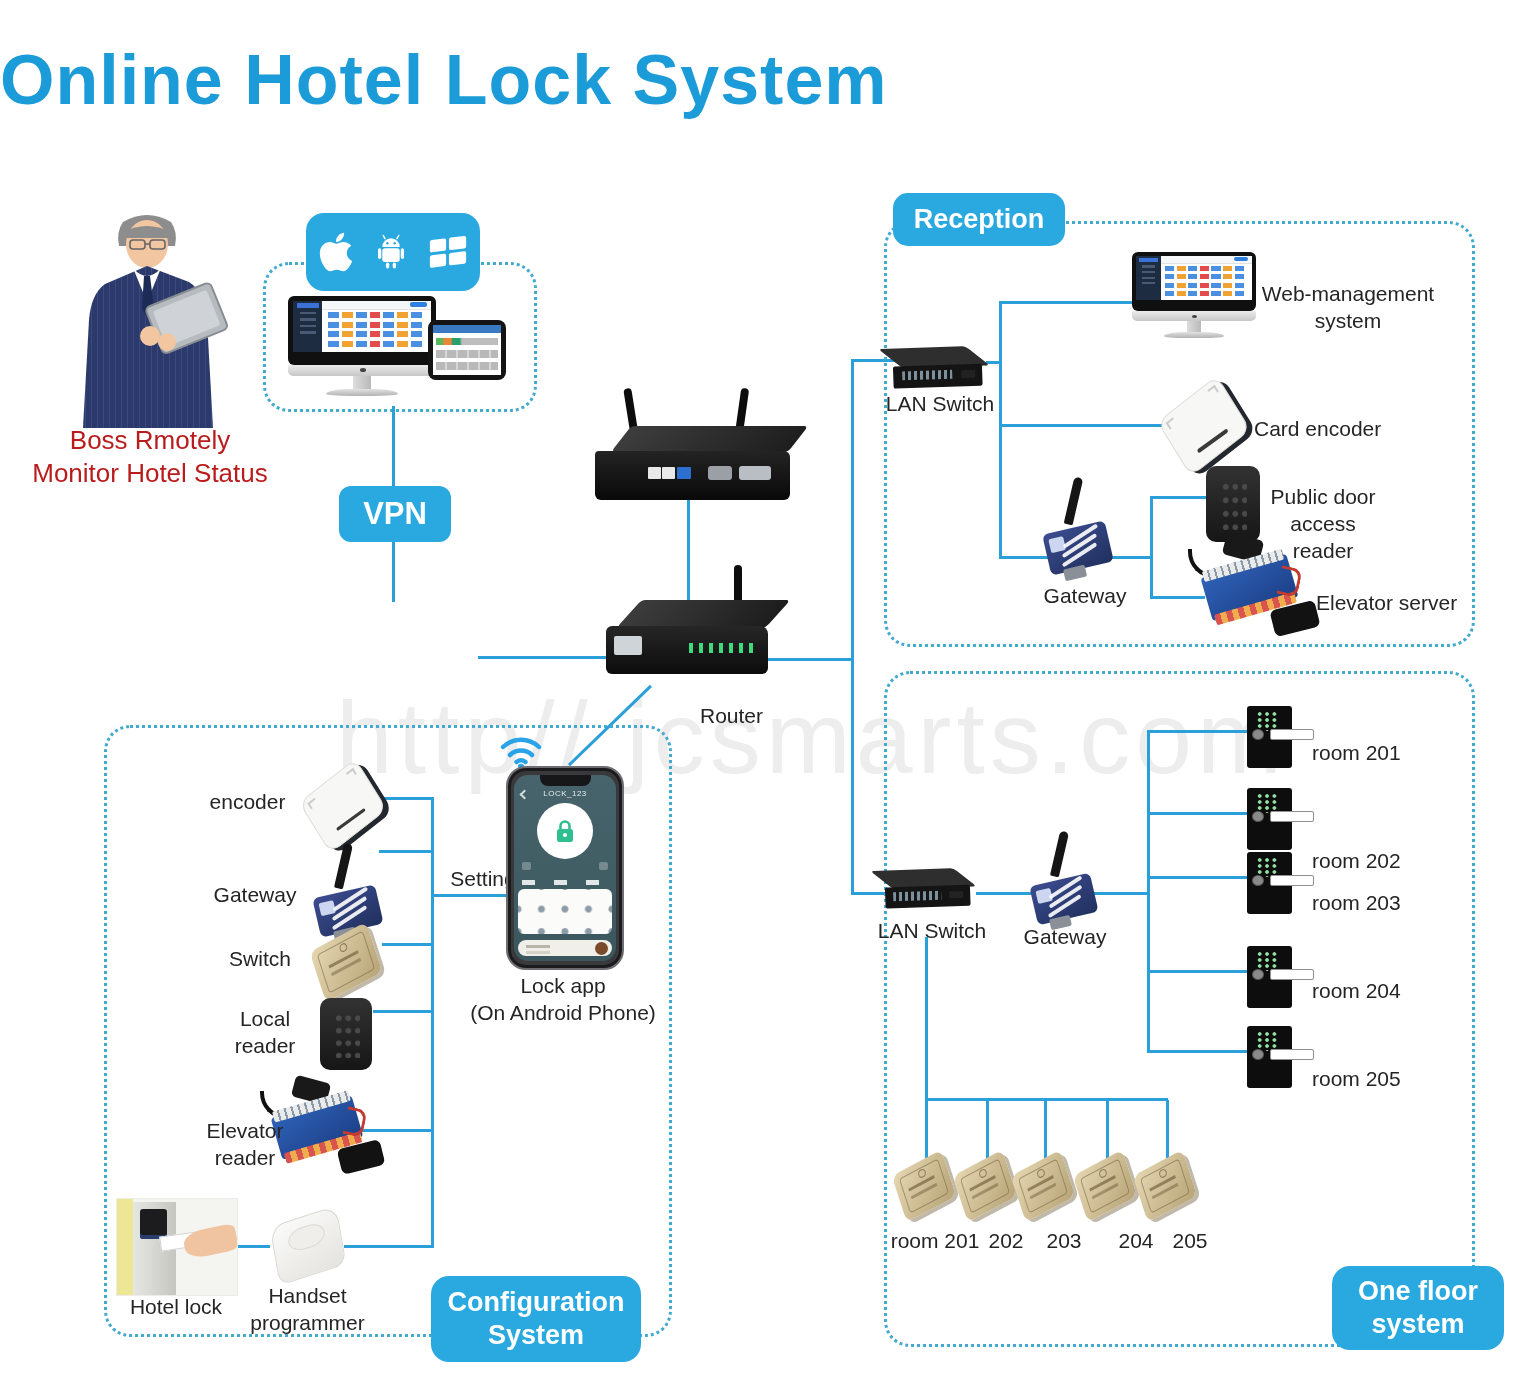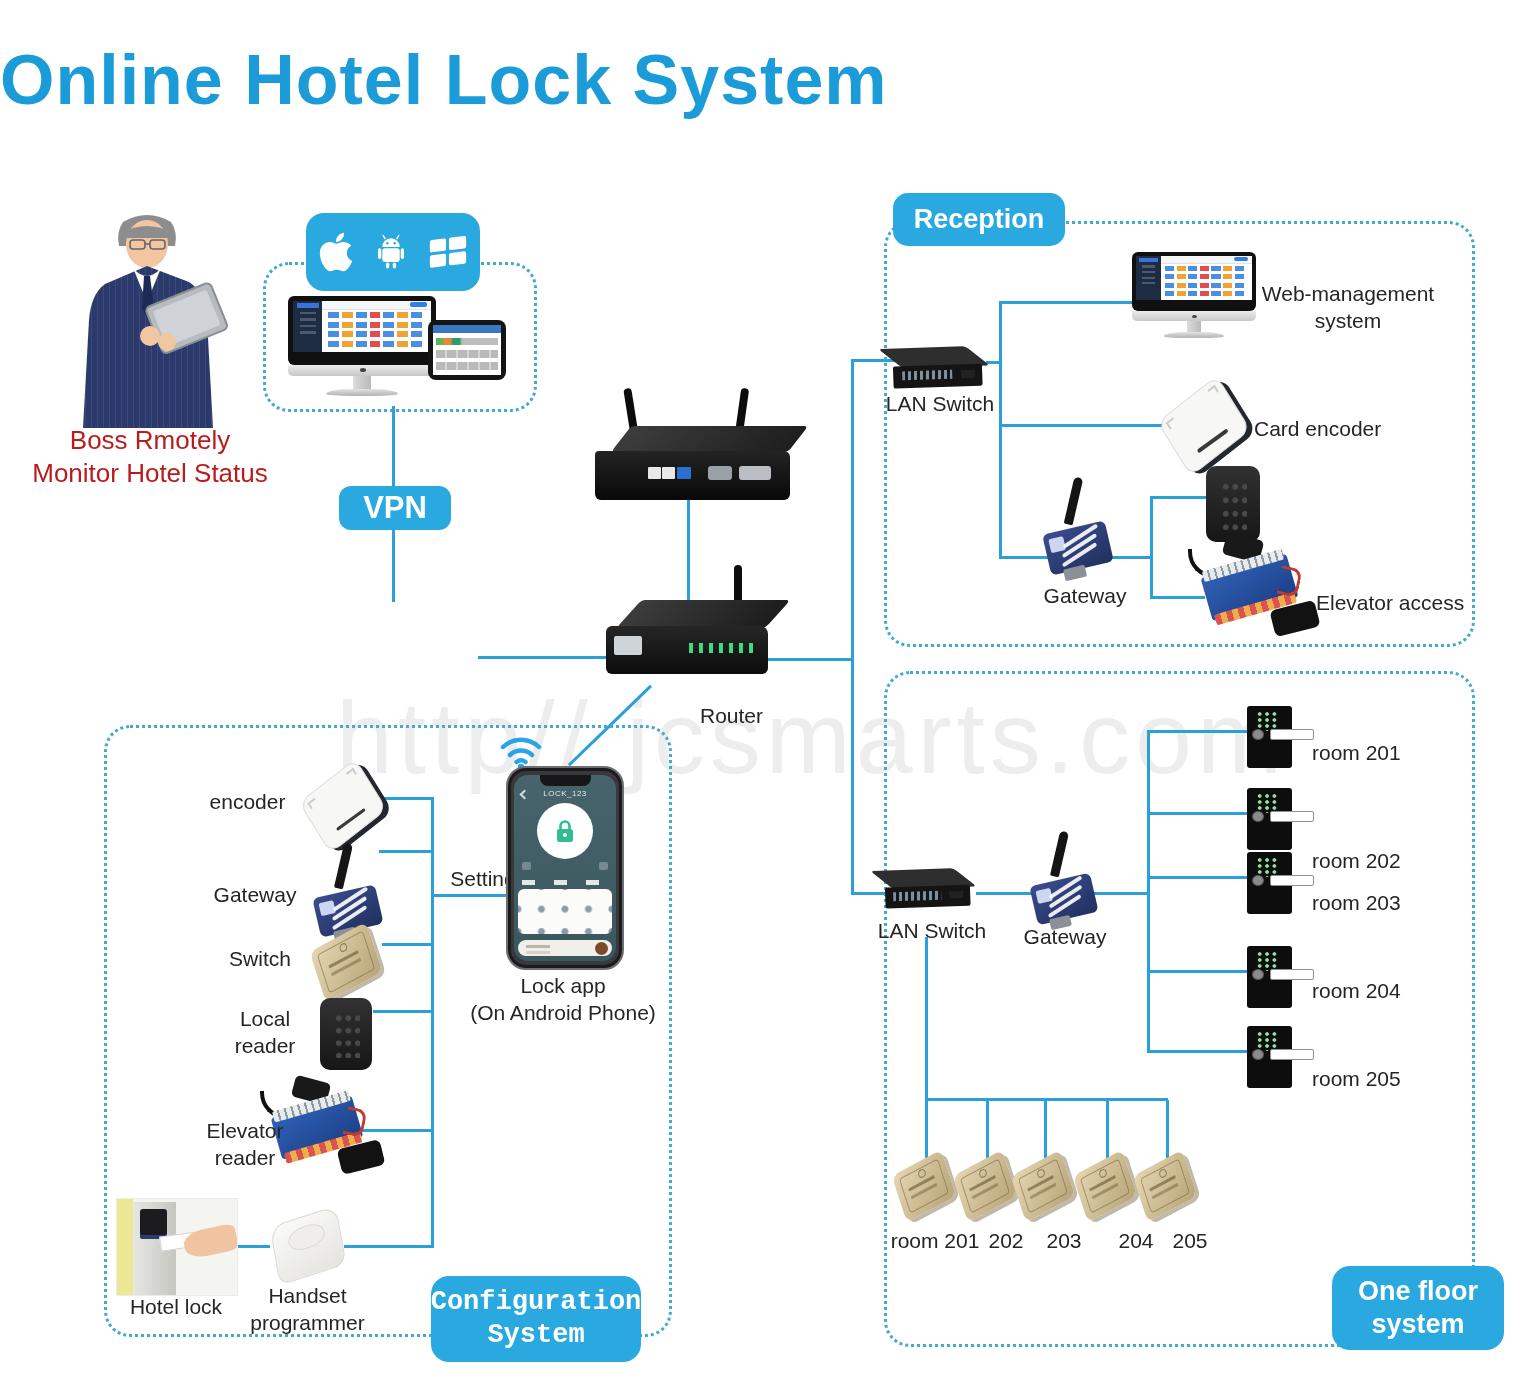--- a/index.html
+++ b/index.html
@@ -244,21 +244,21 @@
   <div class="abs tablet" style="left:428px;top:320px;width:78px;height:60px;">
     <i class="scr">
         <i class="tb"></i>
         <i class="r1"></i>
         <i class="r2"></i>
         <i class="r2"></i>
       </i>
   </div>
 
   <i class="vl" style="left:392px;top:406px;height:80px;"></i>
-  <div class="badge" style="left:339px;top:486px;width:112px;height:44px;font-size:31px;border-radius:12px;">
+  <div class="badge" style="left:339px;top:486px;width:112px;height:56px;font-size:31px;border-radius:12px;">
     <span>VPN</span>
     </div>
   <i class="vl" style="left:392px;top:530px;height:72px;"></i>
 
   <i class="hl" style="left:478px;top:656px;width:130px;"></i>
 
   <div class="abs server" style="left:595px;top:388px;width:195px;height:118px;">
     <i class="ant a1"></i>
       <i class="ant a2"></i>
       <i class="topf"></i>
@@ -339,20 +339,22 @@
     <i class="slot"></i>
       <i class="c1"></i>
       <i class="c2"></i>
     </div>
   <div class="lbl" style="left:1254px;top:416px;">
     <span>Card encoder</span></div>
 
   <div class="abs reader" style="left:1206px;top:466px;width:54px;height:76px;">
     <i class="pad"></i>
     </div>
+  <div class="lbl ctr" style="left:1258px;top:484px;width:130px;">
+    <span>Public door</span><br><span>access reader</span></div>
 
   <div class="abs gateway" style="left:1046px;top:477px;width:64px;height:96px;">
     <i class="ant"></i>
       <i class="bodyf">
         <i class="chip"></i>
         <i class="s1"></i>
         <i class="s2"></i>
         <i class="s3"></i>
       </i>
       <i class="conn"></i>
@@ -364,21 +366,21 @@
     <i class="cord"></i>
       <i class="adapter"></i>
       <i class="pcb">
         <i class="tt"></i>
         <i class="tb2"></i>
       </i>
       <i class="wire"></i>
       <i class="fob"></i>
     </div>
   <div class="lbl" style="left:1316px;top:590px;">
-    <span>Elevator access</span></div>
+    <span>Elevator server</span></div>
 
   <div class="dotbox" style="left:884px;top:671px;width:585px;height:670px;"></div>
 
   <i class="vl" style="left:1147px;top:730px;height:322px;"></i>
   <i class="hl" style="left:1147px;top:730px;width:100px;"></i>
   <i class="hl" style="left:1147px;top:812px;width:100px;"></i>
   <i class="hl" style="left:1147px;top:876px;width:100px;"></i>
   <i class="hl" style="left:1147px;top:970px;width:100px;"></i>
   <i class="hl" style="left:1147px;top:1050px;width:100px;"></i>
   <i class="hl" style="left:976px;top:892px;width:62px;"></i>
@@ -553,21 +555,21 @@
     <span>Hotel lock</span></div>
 
   <div class="abs handset" style="left:268px;top:1210px;width:80px;height:72px;">
     <i class="bodyf">
         <i class="oval"></i>
       </i>
     </div>
   <div class="lbl ctr" style="left:235px;top:1283px;width:145px;">
     <span>Handset</span><br><span>programmer</span></div>
 
-  <div class="badge" style="left:431px;top:1276px;width:210px;height:86px;font-size:27px;border-radius:18px;font-family:Liberation Mono, monospace;">
+  <div class="badge" style="left:431px;top:1276px;width:210px;height:86px;font-size:27px;border-radius:18px;">
     <span>Configuration</span>
       <span>System</span>
     </div>
 
   <div class="lbl" style="left:443px;top:866px;width:80px;text-align:center;">
     <span>Setting</span></div>
 
   <svg class="abs" style="left:496px;top:731px;width:50px;height:40px;z-index:2" viewBox="0 0 48 40">
     <g fill="none" stroke="#2aa3e8" stroke-width="4.5" stroke-linecap="round">
       <path d="M6 16 a 26 26 0 0 1 36 0"></path>

